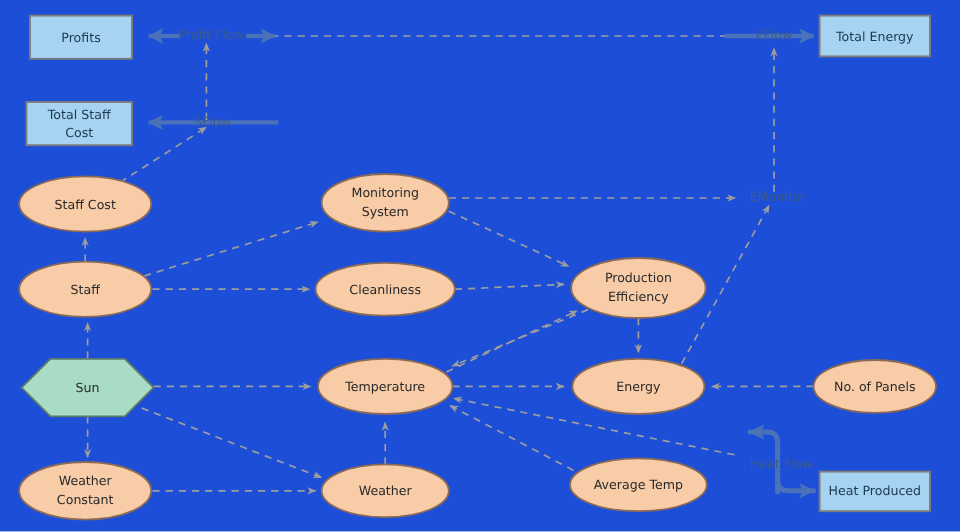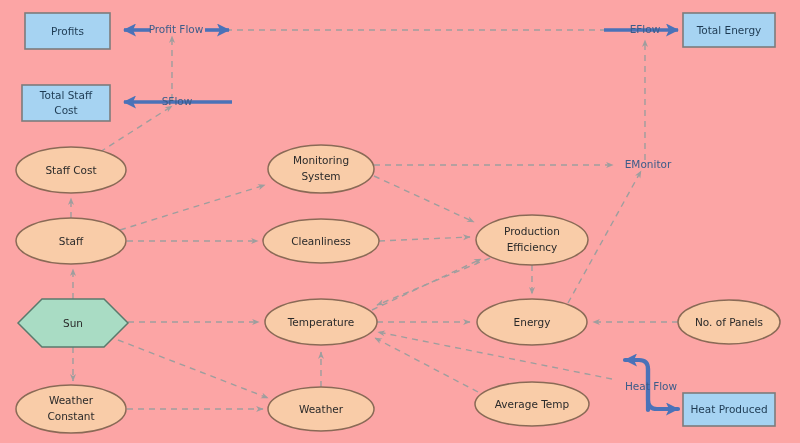--- a/index.html
+++ b/index.html
@@ -4,21 +4,21 @@
 <style>
   html, body {
     margin: 0;
     padding: 0;
     background: #ffffff;
   }
   #canvas-root {
     position: relative;
     width: 800px;
     height: 443px;
-    background: #fca5a5;
+    background: #1d4ed8;
     overflow: hidden;
     font-family: "DejaVu Sans", sans-serif;
   }
   #diagram-svg {
     position: absolute;
     left: 0;
     top: 0;
     width: 800px;
     height: 443px;
   }

